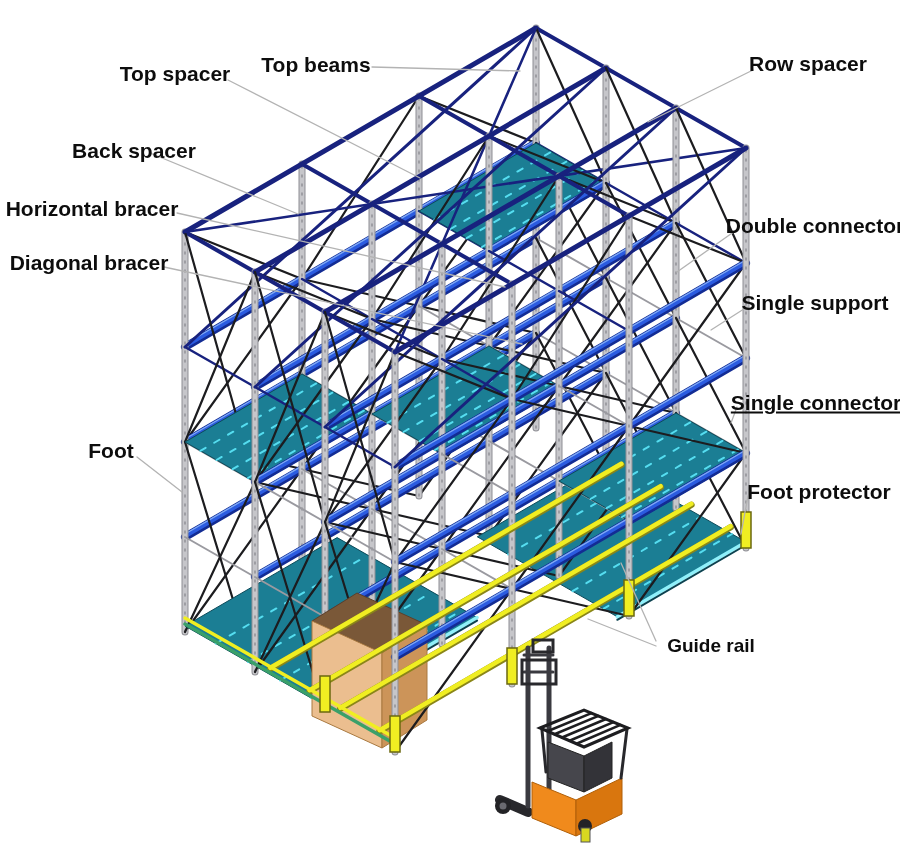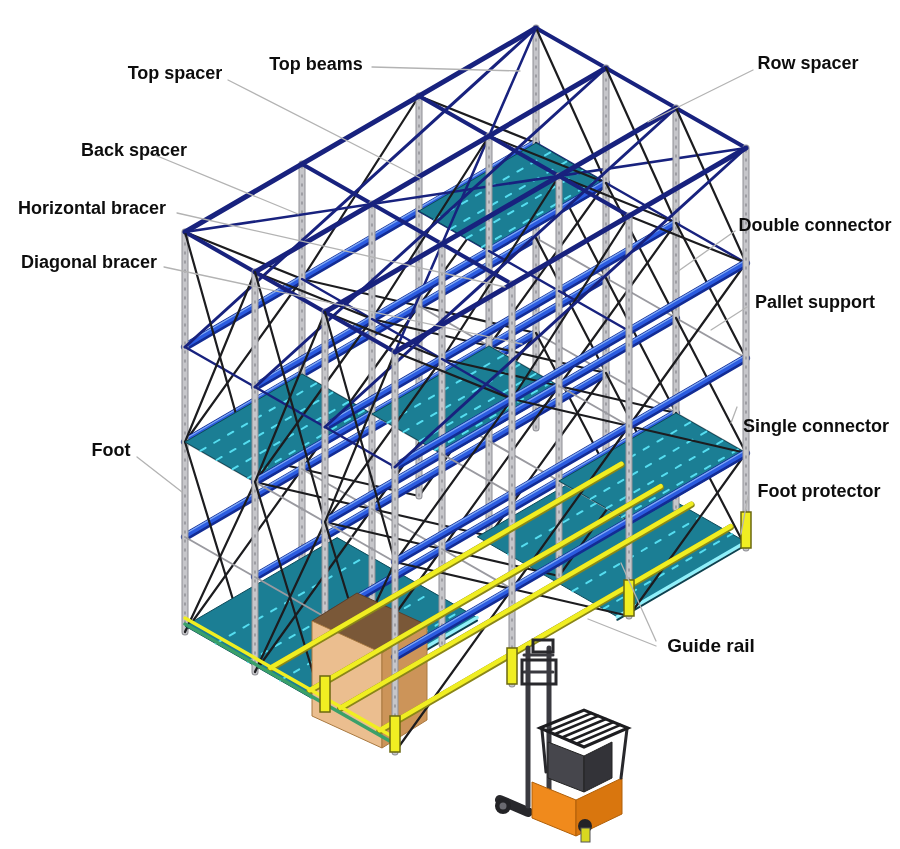--- a/index.html
+++ b/index.html
@@ -1,19 +1,19 @@
 <!DOCTYPE html>
 <html><head>
 <meta charset="utf-8">
 <style>
   html,body{margin:0;padding:0;background:#ffffff;}
   body{width:900px;height:849px;overflow:hidden;font-family:"Liberation Sans",sans-serif;}
   .stage{position:relative;width:900px;height:849px;background:#ffffff;}
   .stage svg{position:absolute;left:0;top:0;}
-  .lbl{position:absolute;transform:translate(-50%,-50%);font-weight:bold;font-size:18px;
+  .lbl{position:absolute;transform:translate(-50%,-50%);font-weight:bold;font-size:21px;
        color:#0d0d0d;white-space:nowrap;line-height:1;}
   [data-name="label-guide-rail"]{font-size:19px;}
 </style>
 </head>
 <body>
 
 <div class="stage" data-name="diagram-canvas">
   <svg id="scene" width="900" height="849" viewBox="0 0 900 849" data-name="rack-diagram-svg">
       <g data-name="rack-row-0">
         <line x1="185" y1="537" x2="536" y2="333" stroke="#9a9aa0" stroke-width="2" stroke-linecap="round"></line>
@@ -366,18 +366,18 @@
     </svg>
   <div id="labels" data-name="labels-layer">
       <div class="lbl" data-name="label-top-spacer" style="left: 175px; top: 73px;"><span data-name="label-text-top-spacer">Top spacer</span></div>
       <div class="lbl" data-name="label-top-beams" style="left: 316px; top: 64px;"><span data-name="label-text-top-beams">Top beams</span></div>
       <div class="lbl" data-name="label-row-spacer" style="left: 808px; top: 63px; text-align: center;"><span data-name="label-text-row-spacer">Row spacer</span></div>
       <div class="lbl" data-name="label-back-spacer" style="left: 90px; top: 150px; margin-left: 44px;"><span data-name="label-text-back-spacer">Back spacer</span></div>
       <div class="lbl" data-name="label-horizontal-bracer" style="left: 92px; top: 208px;"><span data-name="label-text-horizontal-bracer">Horizontal bracer</span></div>
       <div class="lbl" data-name="label-diagonal-bracer" style="left: 89px; top: 262px;"><span data-name="label-text-diagonal-bracer">Diagonal bracer</span></div>
       <div class="lbl" data-name="label-post" style="left: 111px; top: 450px;"><span data-name="label-text-post">Foot</span></div>
       <div class="lbl" data-name="label-double-connector" style="left: 815px; top: 225px;"><span data-name="label-text-double-connector">Double connector</span></div>
-      <div class="lbl" data-name="label-pallet-support" style="left: 815px; top: 302px;"><span data-name="label-text-pallet-support">Pallet support</span></div>
-      <div class="lbl" data-name="label-single-connector" style="left: 816px; top: 426px;"><span data-name="label-text-single-connector">Single connector</span></div>
+      <div class="lbl" data-name="label-pallet-support" style="left: 815px; top: 302px;"><span data-name="label-text-pallet-support">Single support</span></div>
+      <div class="lbl" data-name="label-single-connector" style="left: 816px; top: 402px; text-decoration: underline;"><span data-name="label-text-single-connector">Single connector</span></div>
       <div class="lbl" data-name="label-foot-protector" style="left: 819px; top: 491px; text-align: center;"><span data-name="label-text-foot-protector">Foot protector</span></div>
       <div class="lbl" data-name="label-guide-rail" style="left: 711px; top: 645px;"><span data-name="label-text-guide-rail">Guide rail</span></div>
     </div>
 </div>
 
 </body></html>

